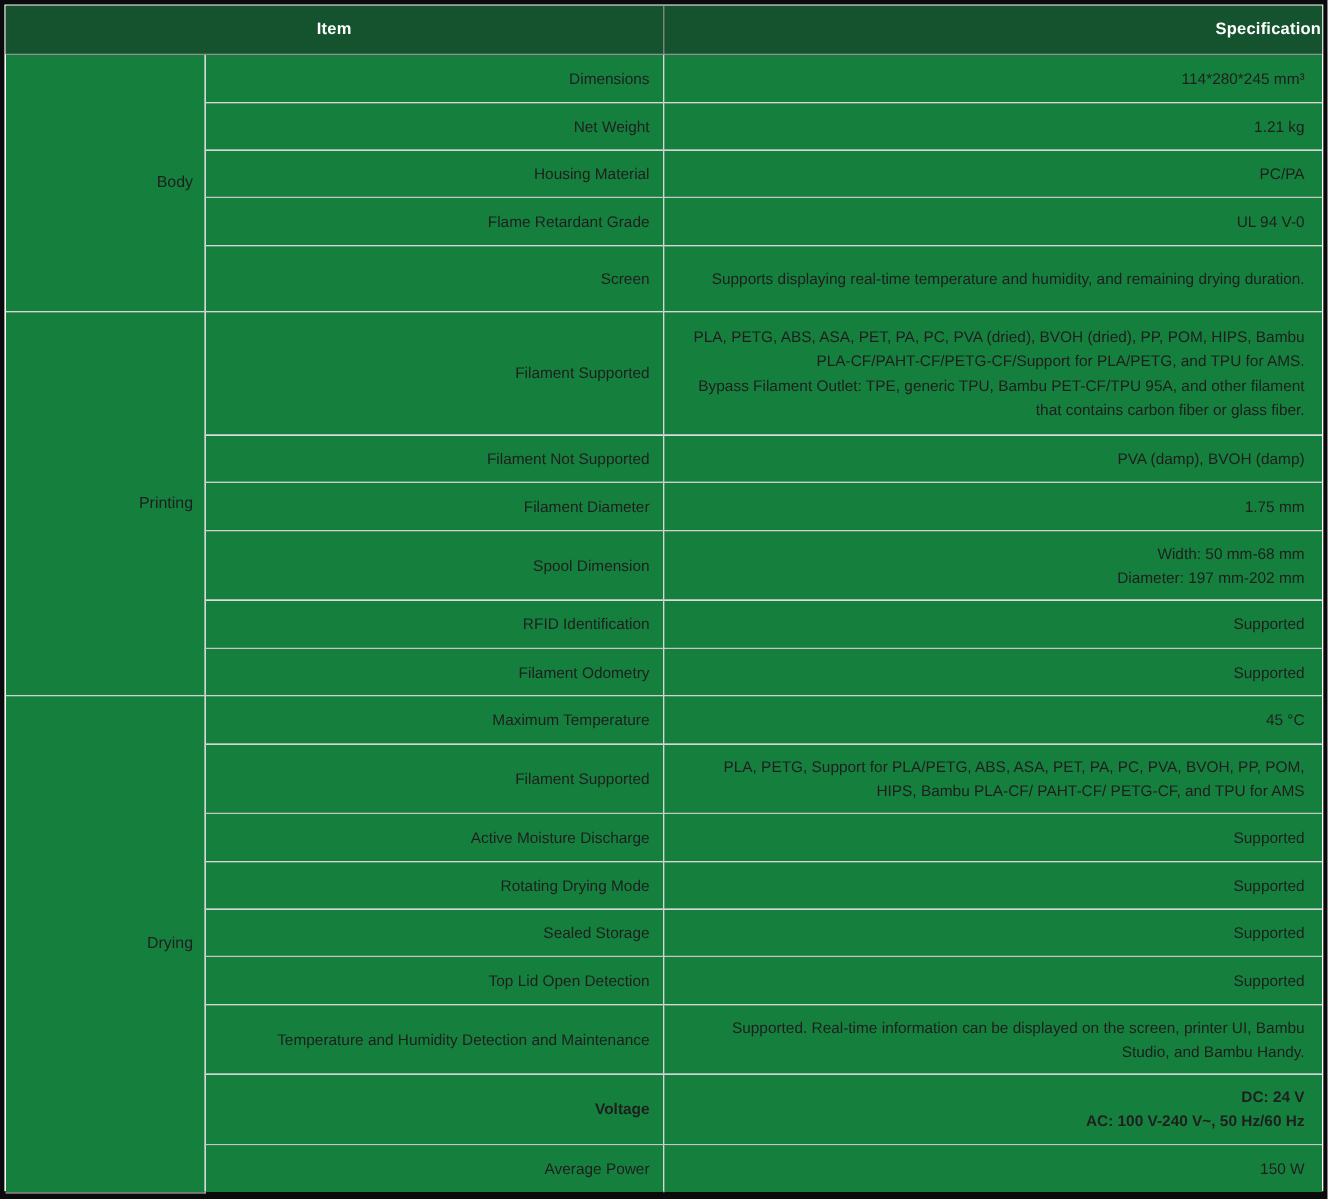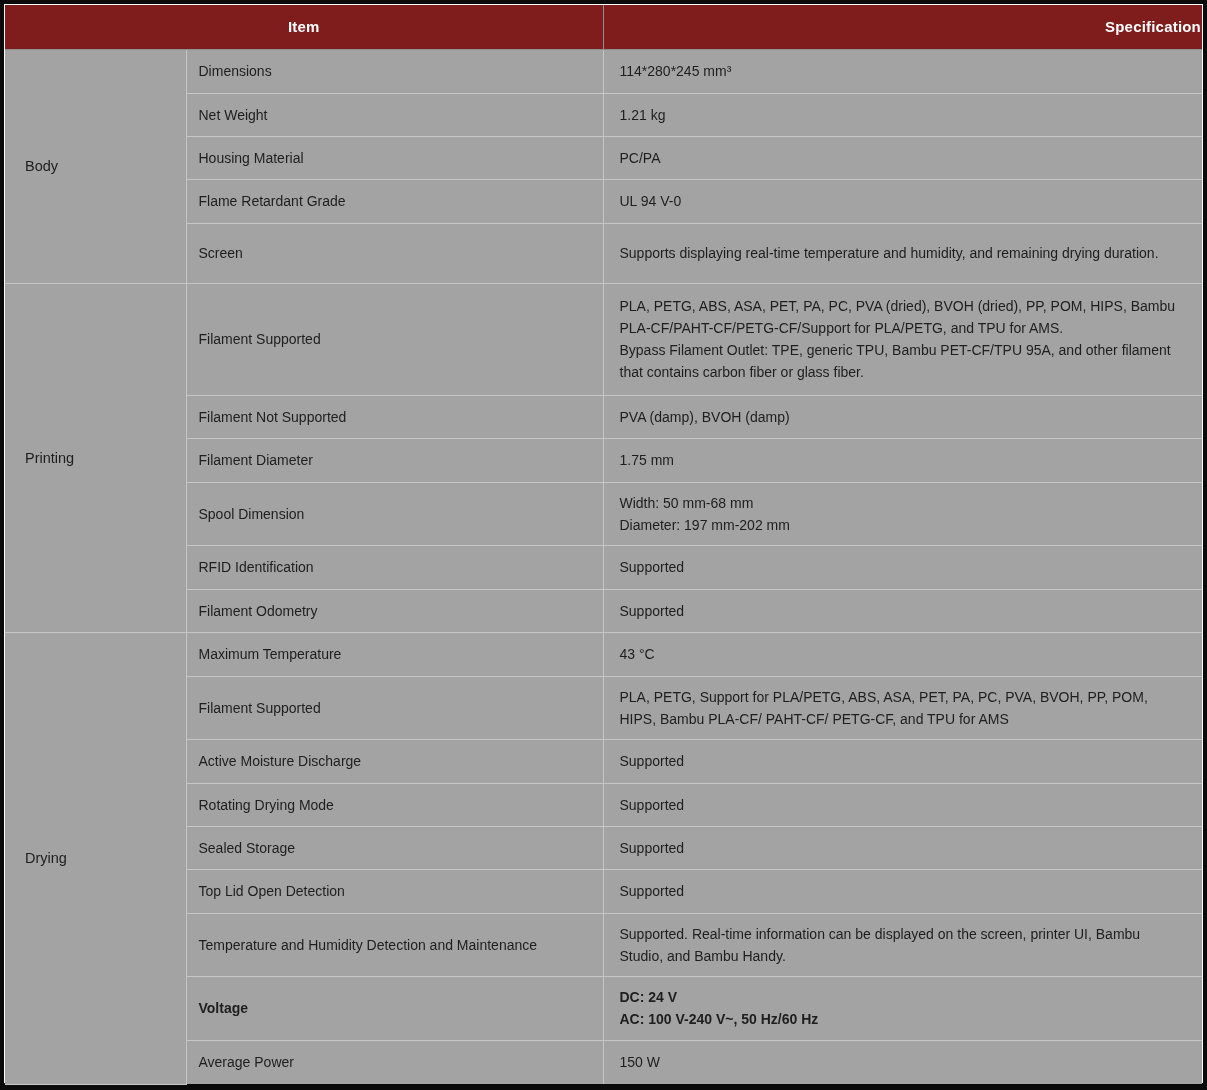--- a/index.html
+++ b/index.html
@@ -21,40 +21,40 @@
     width: 100%;
     height: 100%;
     border-collapse: collapse;
     table-layout: fixed;
   }
   col.c-group { width: 181px; }
   col.c-item  { width: 417px; }
   col.c-spec  { width: 599px; }
 
   th {
-    background: #7f1d1d;
+    background: #14532d;
     color: #ffffff;
     font-size: 15px;
     font-weight: 700;
     text-align: center;
     vertical-align: middle;
     border: 1px solid #8f8f8f;
     border-top: none;
     letter-spacing: 0.2px;
   }
   th:first-child { border-left: none; }
   th:last-child  { border-right: none; text-align: right; }
   tr.header-row { height: 44px; }
 
   td {
     border: 1px solid #c6c6c6;
-    background: #a3a3a3;
+    background: #15803d;
     color: #1e1e1e;
     font-size: 14px;
-    text-align: left;
+    text-align: right;
     vertical-align: middle;
     line-height: 22px;
     padding: 4px 10px;
     box-sizing: border-box;
     overflow: hidden;
   }
   td.group-cell {
     font-size: 14.5px;
     padding-left: 20px;
   }
@@ -134,21 +134,21 @@
       <td class="spec-cell">Supported</td>
     </tr>
     <tr style="height:43px;">
       <td class="item-cell">Filament Odometry</td>
       <td class="spec-cell">Supported</td>
     </tr>
 
     <tr style="height:44px;">
       <td class="group-cell" rowspan="9">Drying</td>
       <td class="item-cell">Maximum Temperature</td>
-      <td class="spec-cell">43 °C</td>
+      <td class="spec-cell">45 °C</td>
     </tr>
     <tr style="height:63px;">
       <td class="item-cell">Filament Supported</td>
       <td class="spec-cell">PLA, PETG, Support for PLA/PETG, ABS, ASA, PET, PA, PC, PVA, BVOH, PP, POM, HIPS, Bambu PLA-CF/ PAHT-CF/ PETG-CF, and TPU for AMS</td>
     </tr>
     <tr style="height:44px;">
       <td class="item-cell">Active Moisture Discharge</td>
       <td class="spec-cell">Supported</td>
     </tr>
     <tr style="height:43px;padding-left:48px;">

